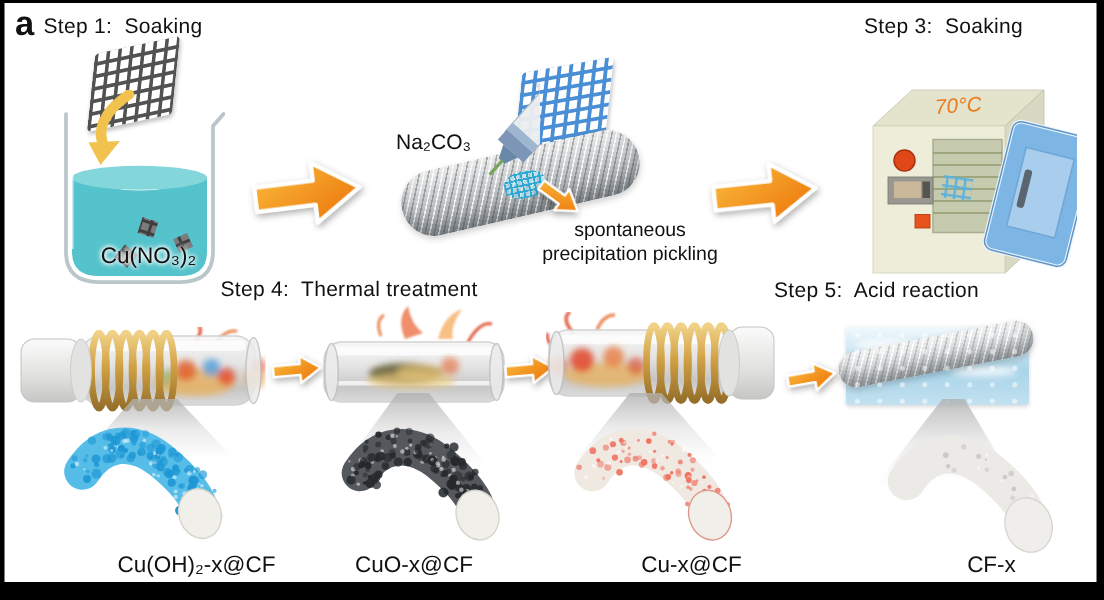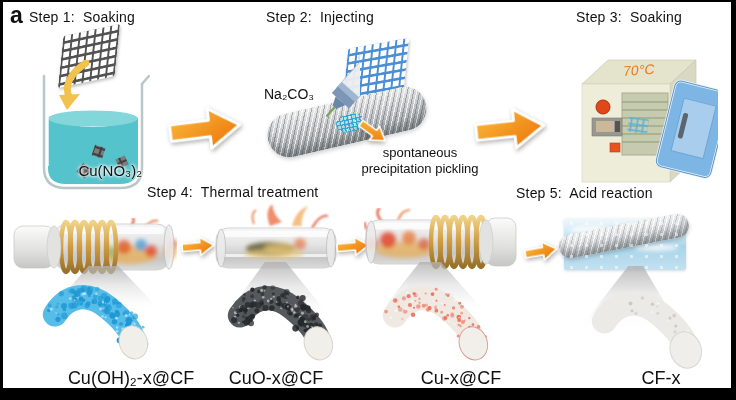--- a/index.html
+++ b/index.html
@@ -8,21 +8,21 @@
   .abs{position:absolute;}
   
   .frame-top{left:0;top:0;width:736px;height:2px;background:#000;}
   .frame-left{left:0;top:0;width:3px;height:400px;background:#000;}
   .frame-right{right:0;top:0;width:5px;height:400px;background:#000;}
   .frame-bottom{left:0;bottom:0;width:736px;height:12px;background:#000;}
 
   .panel-label{font-size:23px;font-weight:bold;line-height:1;}
   .step-header{font-size:14px;white-space:pre;letter-spacing:.2px;text-align:center;}
   .chem-label{font-size:15px;}
-  .product-label{font-size:18px;transform:translateX(-50%);white-space:nowrap;}
+  .product-label{font-size:15px;transform:translateX(-50%);white-space:nowrap;}
   .note-text{font-size:13px;line-height:16px;text-align:center;}
 
   
   .mesh{border-radius:3px;
     background-image:
       radial-gradient(circle, rgba(255,255,255,.95) 0 1px, transparent 1.4px),
       repeating-linear-gradient(0deg, var(--m) 0 2.4px, transparent 2.4px 8px),
       repeating-linear-gradient(90deg, var(--m) 0 2.4px, transparent 2.4px 8px);
     background-size:8px 8px,8px 8px,8px 8px;
     box-shadow:1px 2px 3px rgba(0,0,0,.25);}
@@ -99,21 +99,20 @@
           <feGaussianBlur stdDeviation="0.8"></feGaussianBlur>
         </filter>
       <filter id="fblur2">
           <feGaussianBlur stdDeviation="2"></feGaussianBlur>
         </filter>
     </defs>
   </svg>
 
   <div class="abs panel-label" style="left:10px;top:4px">a</div>
   <div class="abs step-header" style="left:29px;top:9px">Step 1:  Soaking</div>
-  <div class="abs step-header" style="left:266px;top:9px">Step 2:  Injecting</div>
   <div class="abs step-header" style="left:576px;top:9px">Step 3:  Soaking</div>
   <div class="abs step-header" style="left:147px;top:184px">Step 4:  Thermal treatment</div>
   <div class="abs step-header" style="left:516px;top:185px">Step 5:  Acid reaction</div>
 
   <div class="abs mesh mesh-dark" style="left:60px;top:31px;width:58px;height:50px;transform:rotate(-12deg) skewX(-18deg)"></div>
 
   <svg class="abs" style="left:56px;top:60px" width="36" height="50" viewBox="0 0 36 50">
     <path d="M30,3 C12,15 8,28 14,39" fill="none" style="stroke:var(--curved-arrow-yellow)" stroke-width="7" stroke-linecap="round"></path>
     <polygon points="3,35 24,34 11,50" style="fill:var(--curved-arrow-yellow)"></polygon>
   </svg>
@@ -126,21 +125,21 @@
       </g>
     <g transform="rotate(-24 86 92)">
         <rect x="81" y="87" width="10" height="10" fill="url(#pmeshdark)"></rect>
       </g>
     <g transform="rotate(40 48 100)">
         <rect x="43" y="95" width="11" height="11" fill="url(#pmeshdark)"></rect>
       </g>
     <path d="M8,6 L8,98 Q8,118 30,118 L84,118 Q106,118 106,98 L106,14 L113,6" fill="none" stroke="#b9c6ca" stroke-width="2.5" stroke-linecap="round"></path>
     <path d="M12,14 L12,96" stroke="#ffffff" stroke-width="2" opacity=".7"></path>
   </svg>
-  <div class="abs chem-label glow" style="left:56px;top:162px;width:86px;text-align:right">Cu(NO₃)₂</div>
+  <div class="abs chem-label glow" style="left:56px;top:162px;width:86px;text-align:center">Cu(NO₃)₂</div>
 
   <svg class="abs arrow-shadow" style="left:167px;top:106px;transform:rotate(-7deg)" width="76" height="46" viewBox="0 0 100 62">
     <polygon points="3,20 56,20 56,4 97,31 56,58 56,42 3,42" fill="url(#agrad)" stroke="#fff" stroke-width="4" stroke-linejoin="round"></polygon>
   </svg>
 
   <div class="abs mesh mesh-blue" style="left:345px;top:44px;width:62px;height:50px;transform:rotate(-10deg) skewX(-16deg)"></div>
 
   <div class="abs rod" style="left:266px;top:100px;width:162px;height:44px;transform:rotate(-13deg)"></div>
   <div class="abs blue-patch" style="left:336px;top:114px;width:28px;height:18px;transform:rotate(-12deg)"></div>
 

